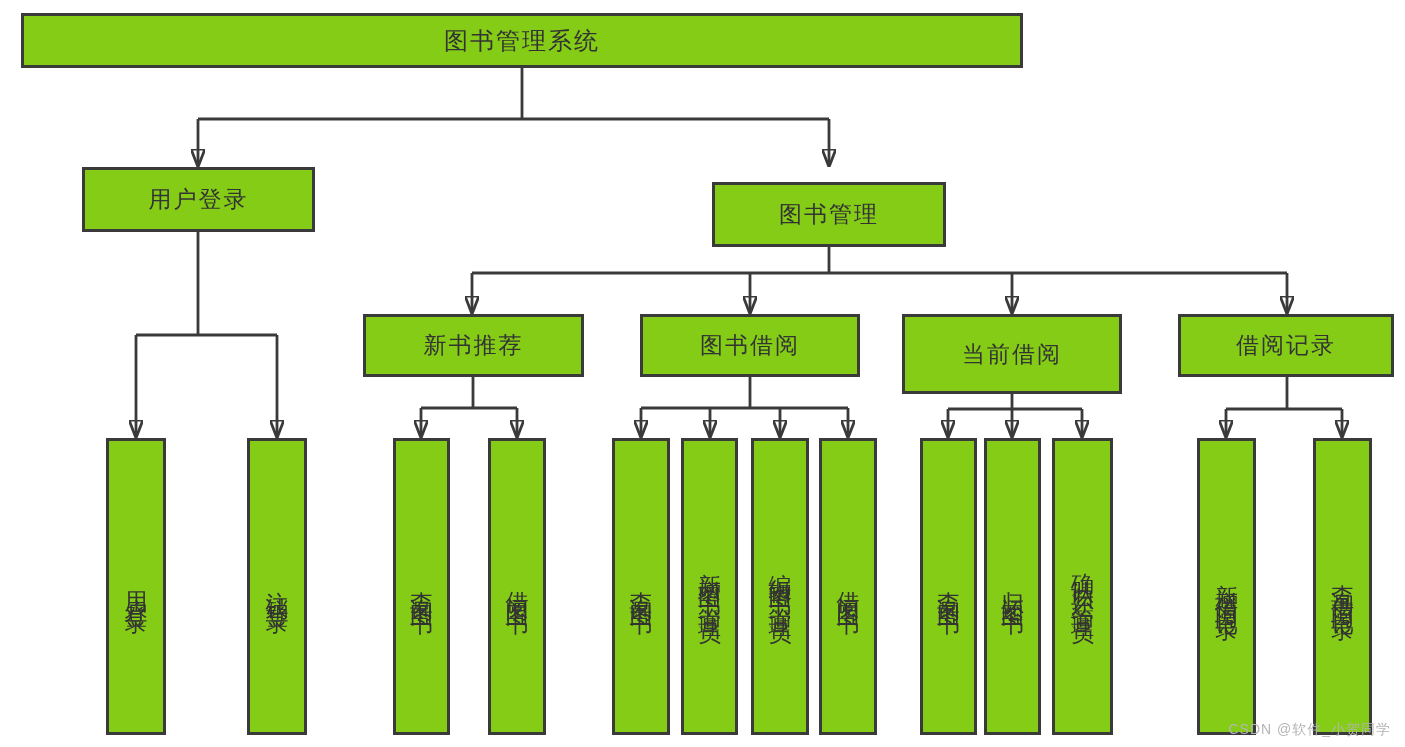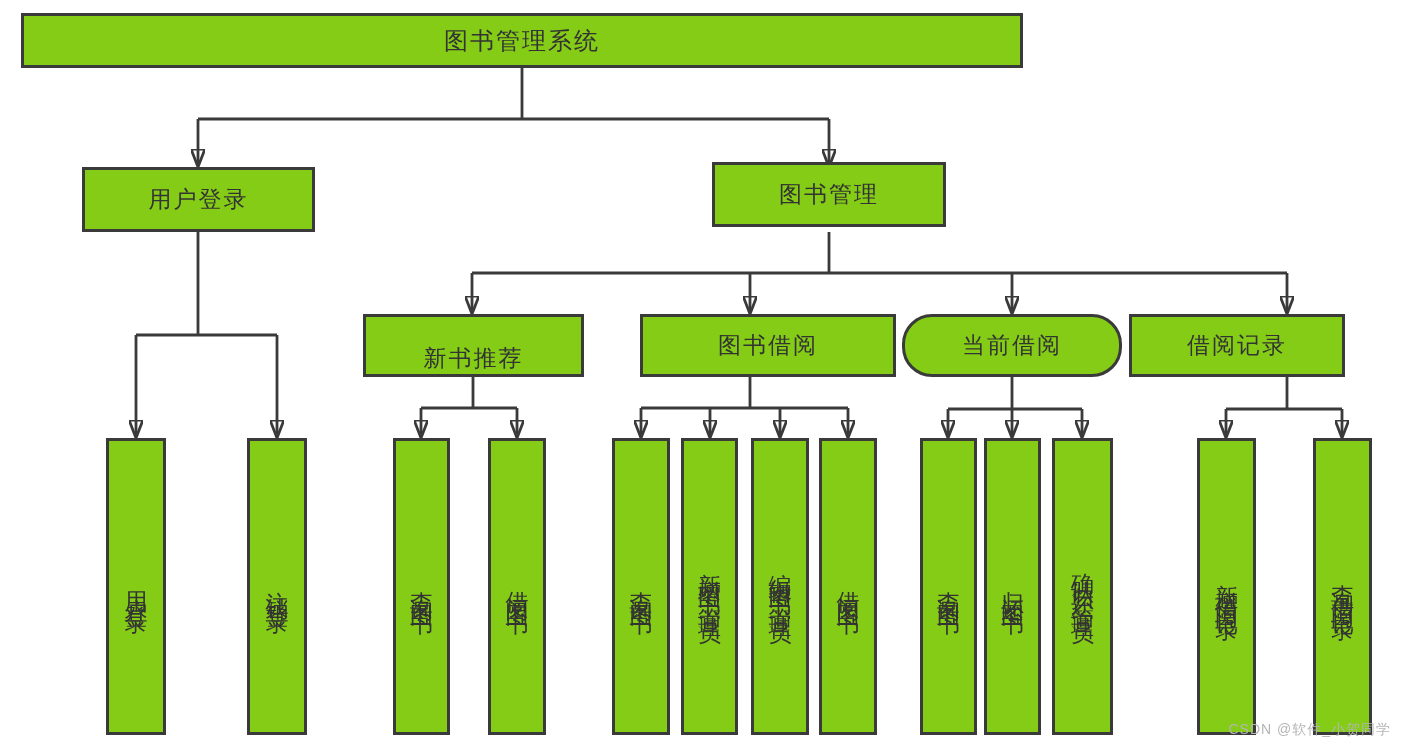--- a/index.html
+++ b/index.html
@@ -126,34 +126,34 @@
     </g>
   </svg>
 
   <div class="node root" style="left:21px; top:13px; width:1002px; height:55px;">
     <span class="hlabel">图书管理系统</span>
   </div>
 
   <div class="node" style="left:82px; top:167px; width:233px; height:65px;">
     <span class="hlabel">用户登录</span>
   </div>
-  <div class="node" style="left:712px; top:162px; width:234px; height:65px;">
+  <div class="node" style="left:712px; top:182px; width:234px; height:65px;">
     <span class="hlabel">图书管理</span>
   </div>
 
-  <div class="node" style="left:363px; top:314px; width:221px; height:63px;align-items:flex-end;">
+  <div class="node" style="left:363px; top:314px; width:221px; height:63px;">
     <span class="hlabel">新书推荐</span>
   </div>
-  <div class="node" style="left:640px; top:314px; width:256px; height:63px;">
+  <div class="node" style="left:640px; top:314px; width:220px; height:63px;">
     <span class="hlabel">图书借阅</span>
   </div>
-  <div class="node" style="left:902px; top:314px; width:220px; height:63px;border-radius:30px;">
+  <div class="node" style="left:902px; top:314px; width:220px; height:80px;">
     <span class="hlabel">当前借阅</span>
   </div>
-  <div class="node" style="left:1129px; top:314px; width:216px; height:63px;">
+  <div class="node" style="left:1178px; top:314px; width:216px; height:63px;">
     <span class="hlabel">借阅记录</span>
   </div>
 
   <div class="node leaf" style="left:106px; top:438px; width:60px; height:297px;">
     <span class="vlabel">用户登录</span>
   </div>
   <div class="node leaf" style="left:247px; top:438px; width:60px; height:297px;">
     <span class="vlabel">注销登录</span>
   </div>
 

